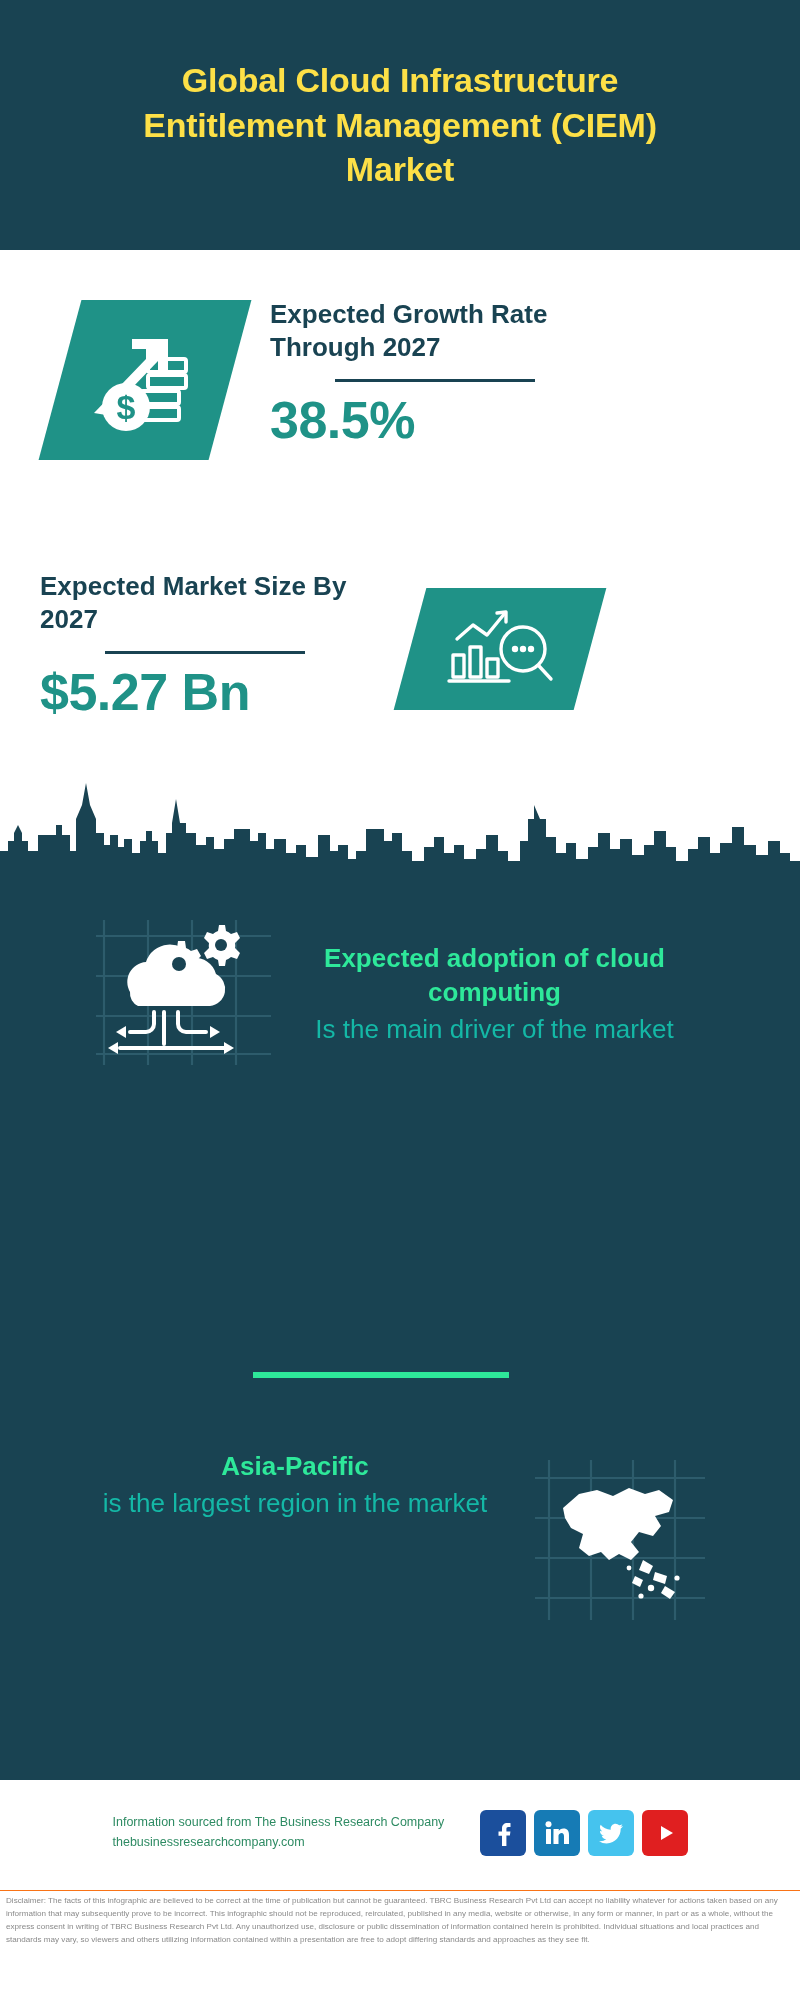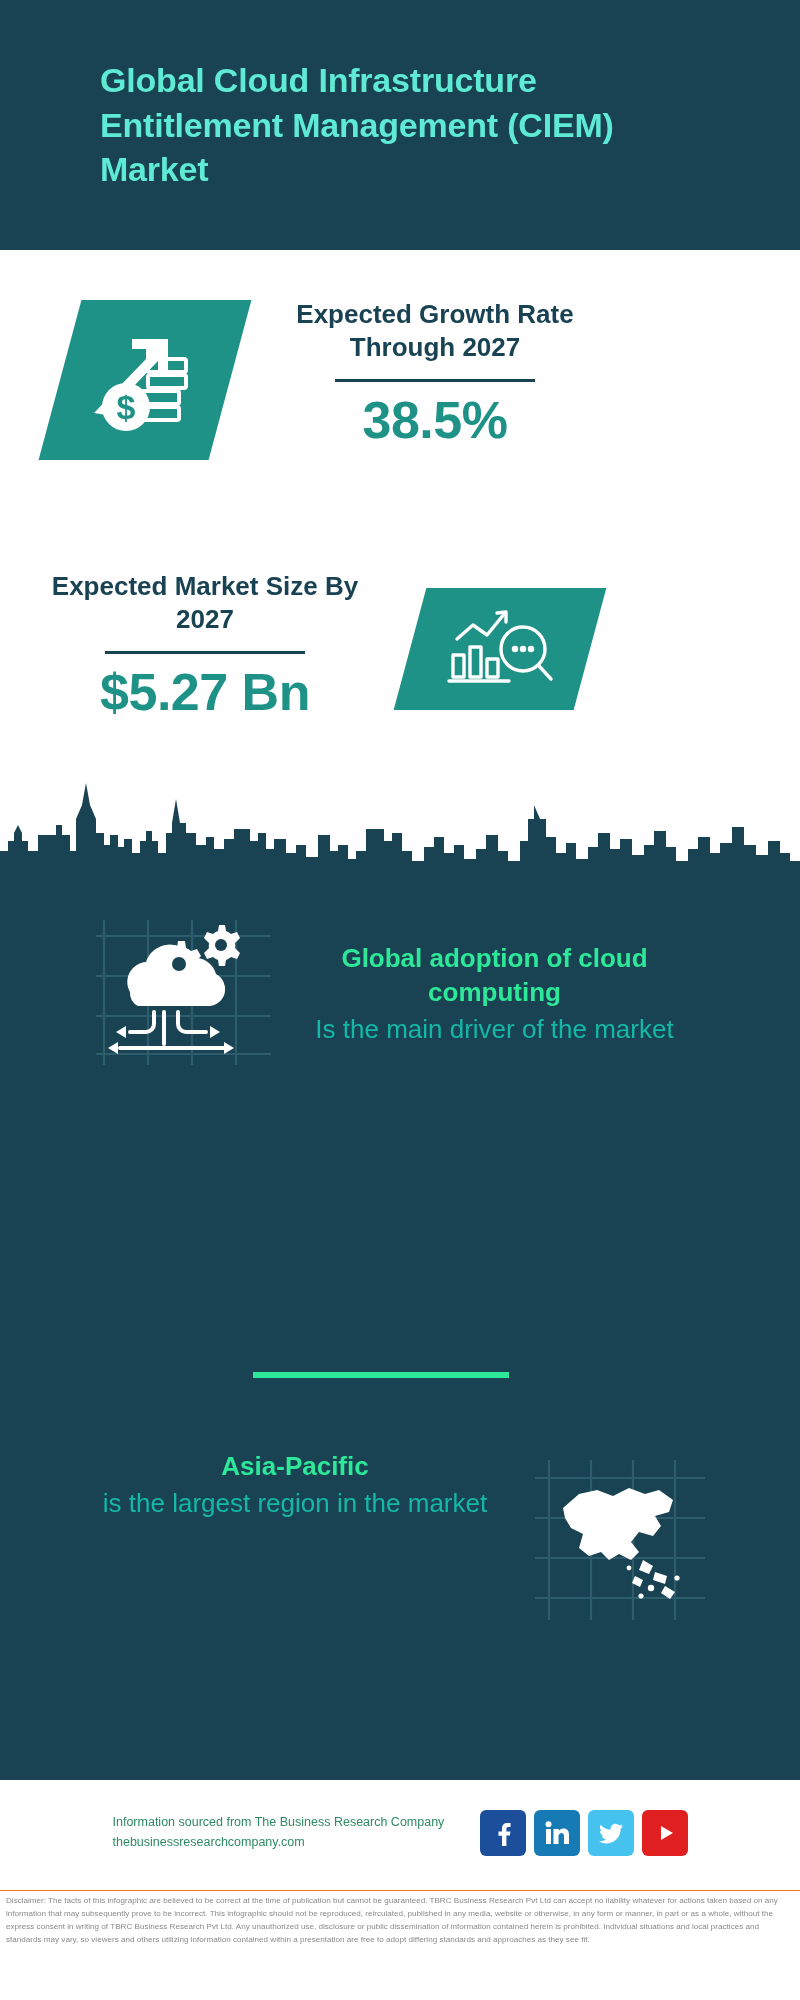--- a/index.html
+++ b/index.html
@@ -11,41 +11,42 @@
   }
   .page { position:relative; width:800px; height:2000px; background:#fff; }
 
   
   .header {
     position:absolute; left:0; top:0; width:800px; height:250px;
     background:#194352;
     display:flex; align-items:center; justify-content:center;
   }
   .header h1 {
-    color:#5eead4;
+    color:#fde047;
     font-size:34px;
     font-weight:bold;
     line-height:1.32;
+    text-align:center;
     letter-spacing:-0.2px;
     padding:0 100px;
   }
 
   
   .white-band { position:absolute; left:0; top:250px; width:800px; height:650px; background:#fff; }
 
   
   .para {
     position:absolute;
     background:#1f9287;
     transform:skewX(-15deg);
     display:flex; align-items:center; justify-content:center;
   }
   .para > .ico { transform:skewX(15deg); display:block; }
 
-  .stat-block { position:absolute; text-align:center; }
+  .stat-block { position:absolute; }
   .stat-title {
     color:#194352; font-size:26px; font-weight:bold; line-height:1.28;
   }
   .stat-rule {
     width:200px; height:3px; background:#194352; margin:14px auto 10px;
   }
   .stat-value {
     color:#1f9287; font-size:52px; font-weight:bold; line-height:1.1;
     letter-spacing:-0.5px;
   }
@@ -212,21 +213,21 @@
           <line x1="68" y1="92" x2="68" y2="124"></line>
         </g>
         <g fill="#ffffff">
           <polygon points="30,106 30,118 20,112"></polygon>
           <polygon points="114,106 114,118 124,112"></polygon>
           <polygon points="22,122 22,134 12,128"></polygon>
           <polygon points="128,122 128,134 138,128"></polygon>
         </g>
       </svg>
       <div class="driver-text">
-        <span class="hl-green">Global adoption of cloud computing</span>
+        <span class="hl-green">Expected adoption of cloud computing</span>
         <span class="sub-white">Is the main driver of the market</span>
       </div>
     </div>
 
     <div class="green-divider"></div>
 
     <div class="region-row">
       <div class="region-text">
         <span class="hl-green">Asia-Pacific</span>
         <span class="sub-white">is the largest region in the market</span>

